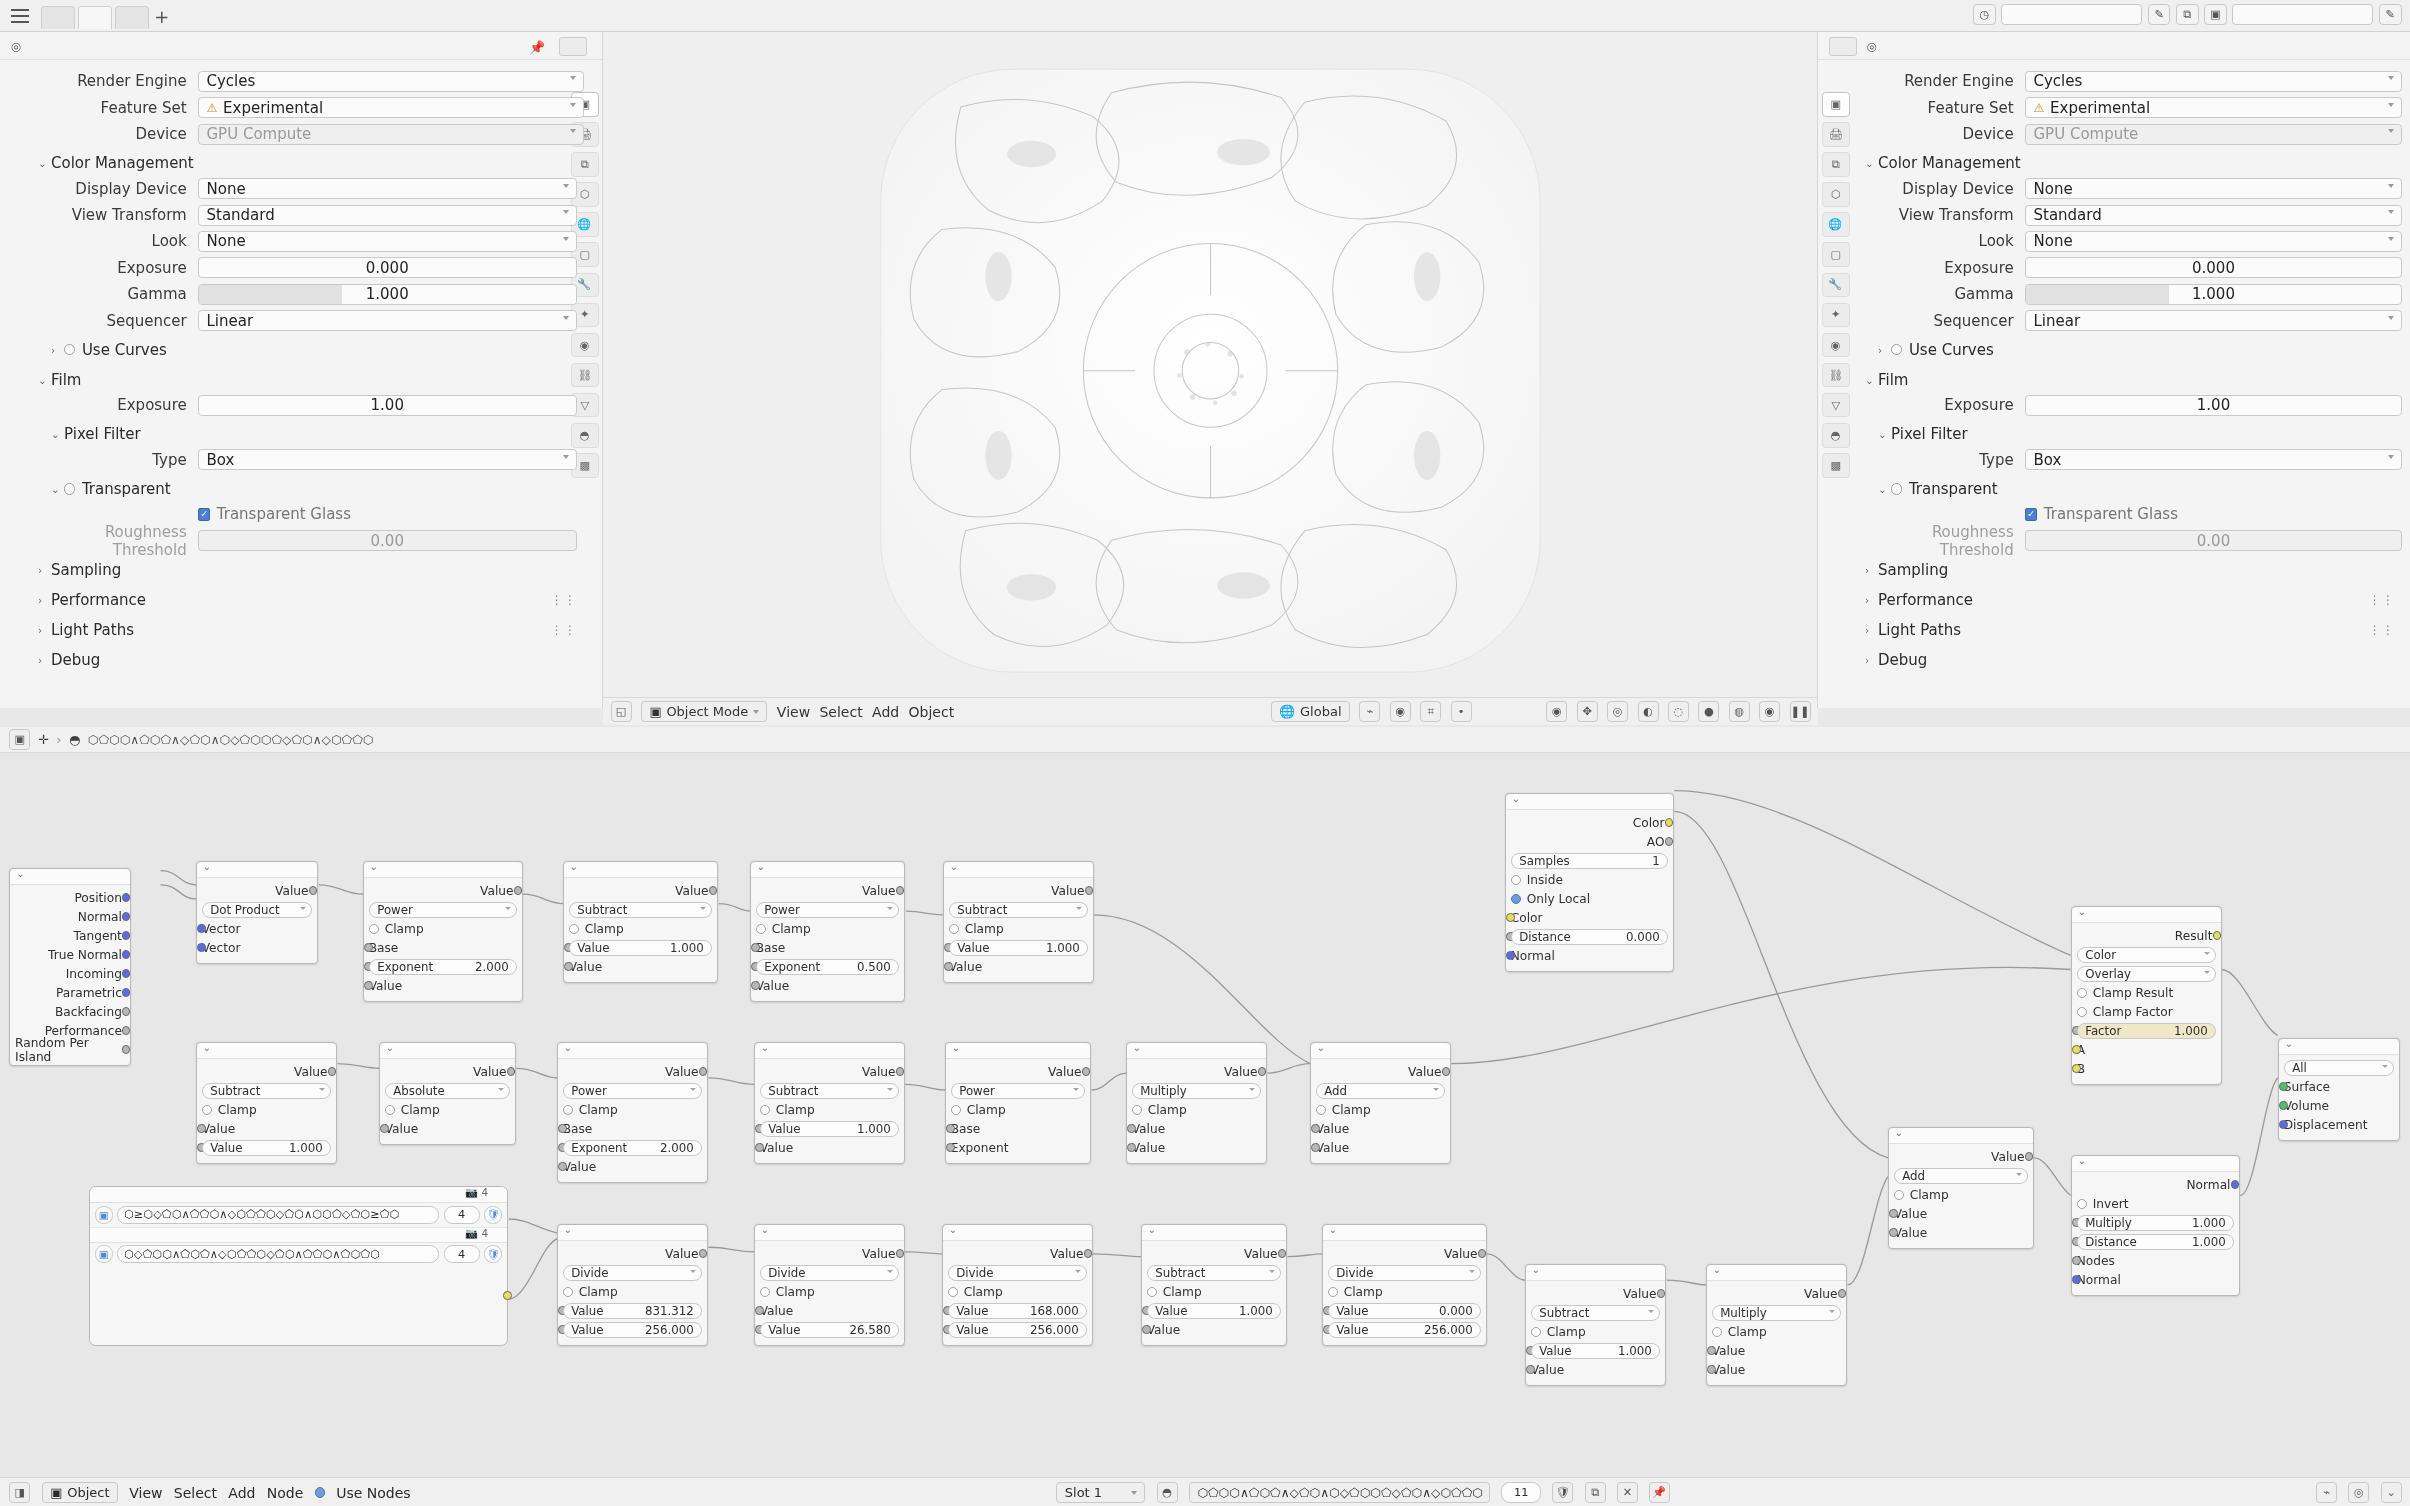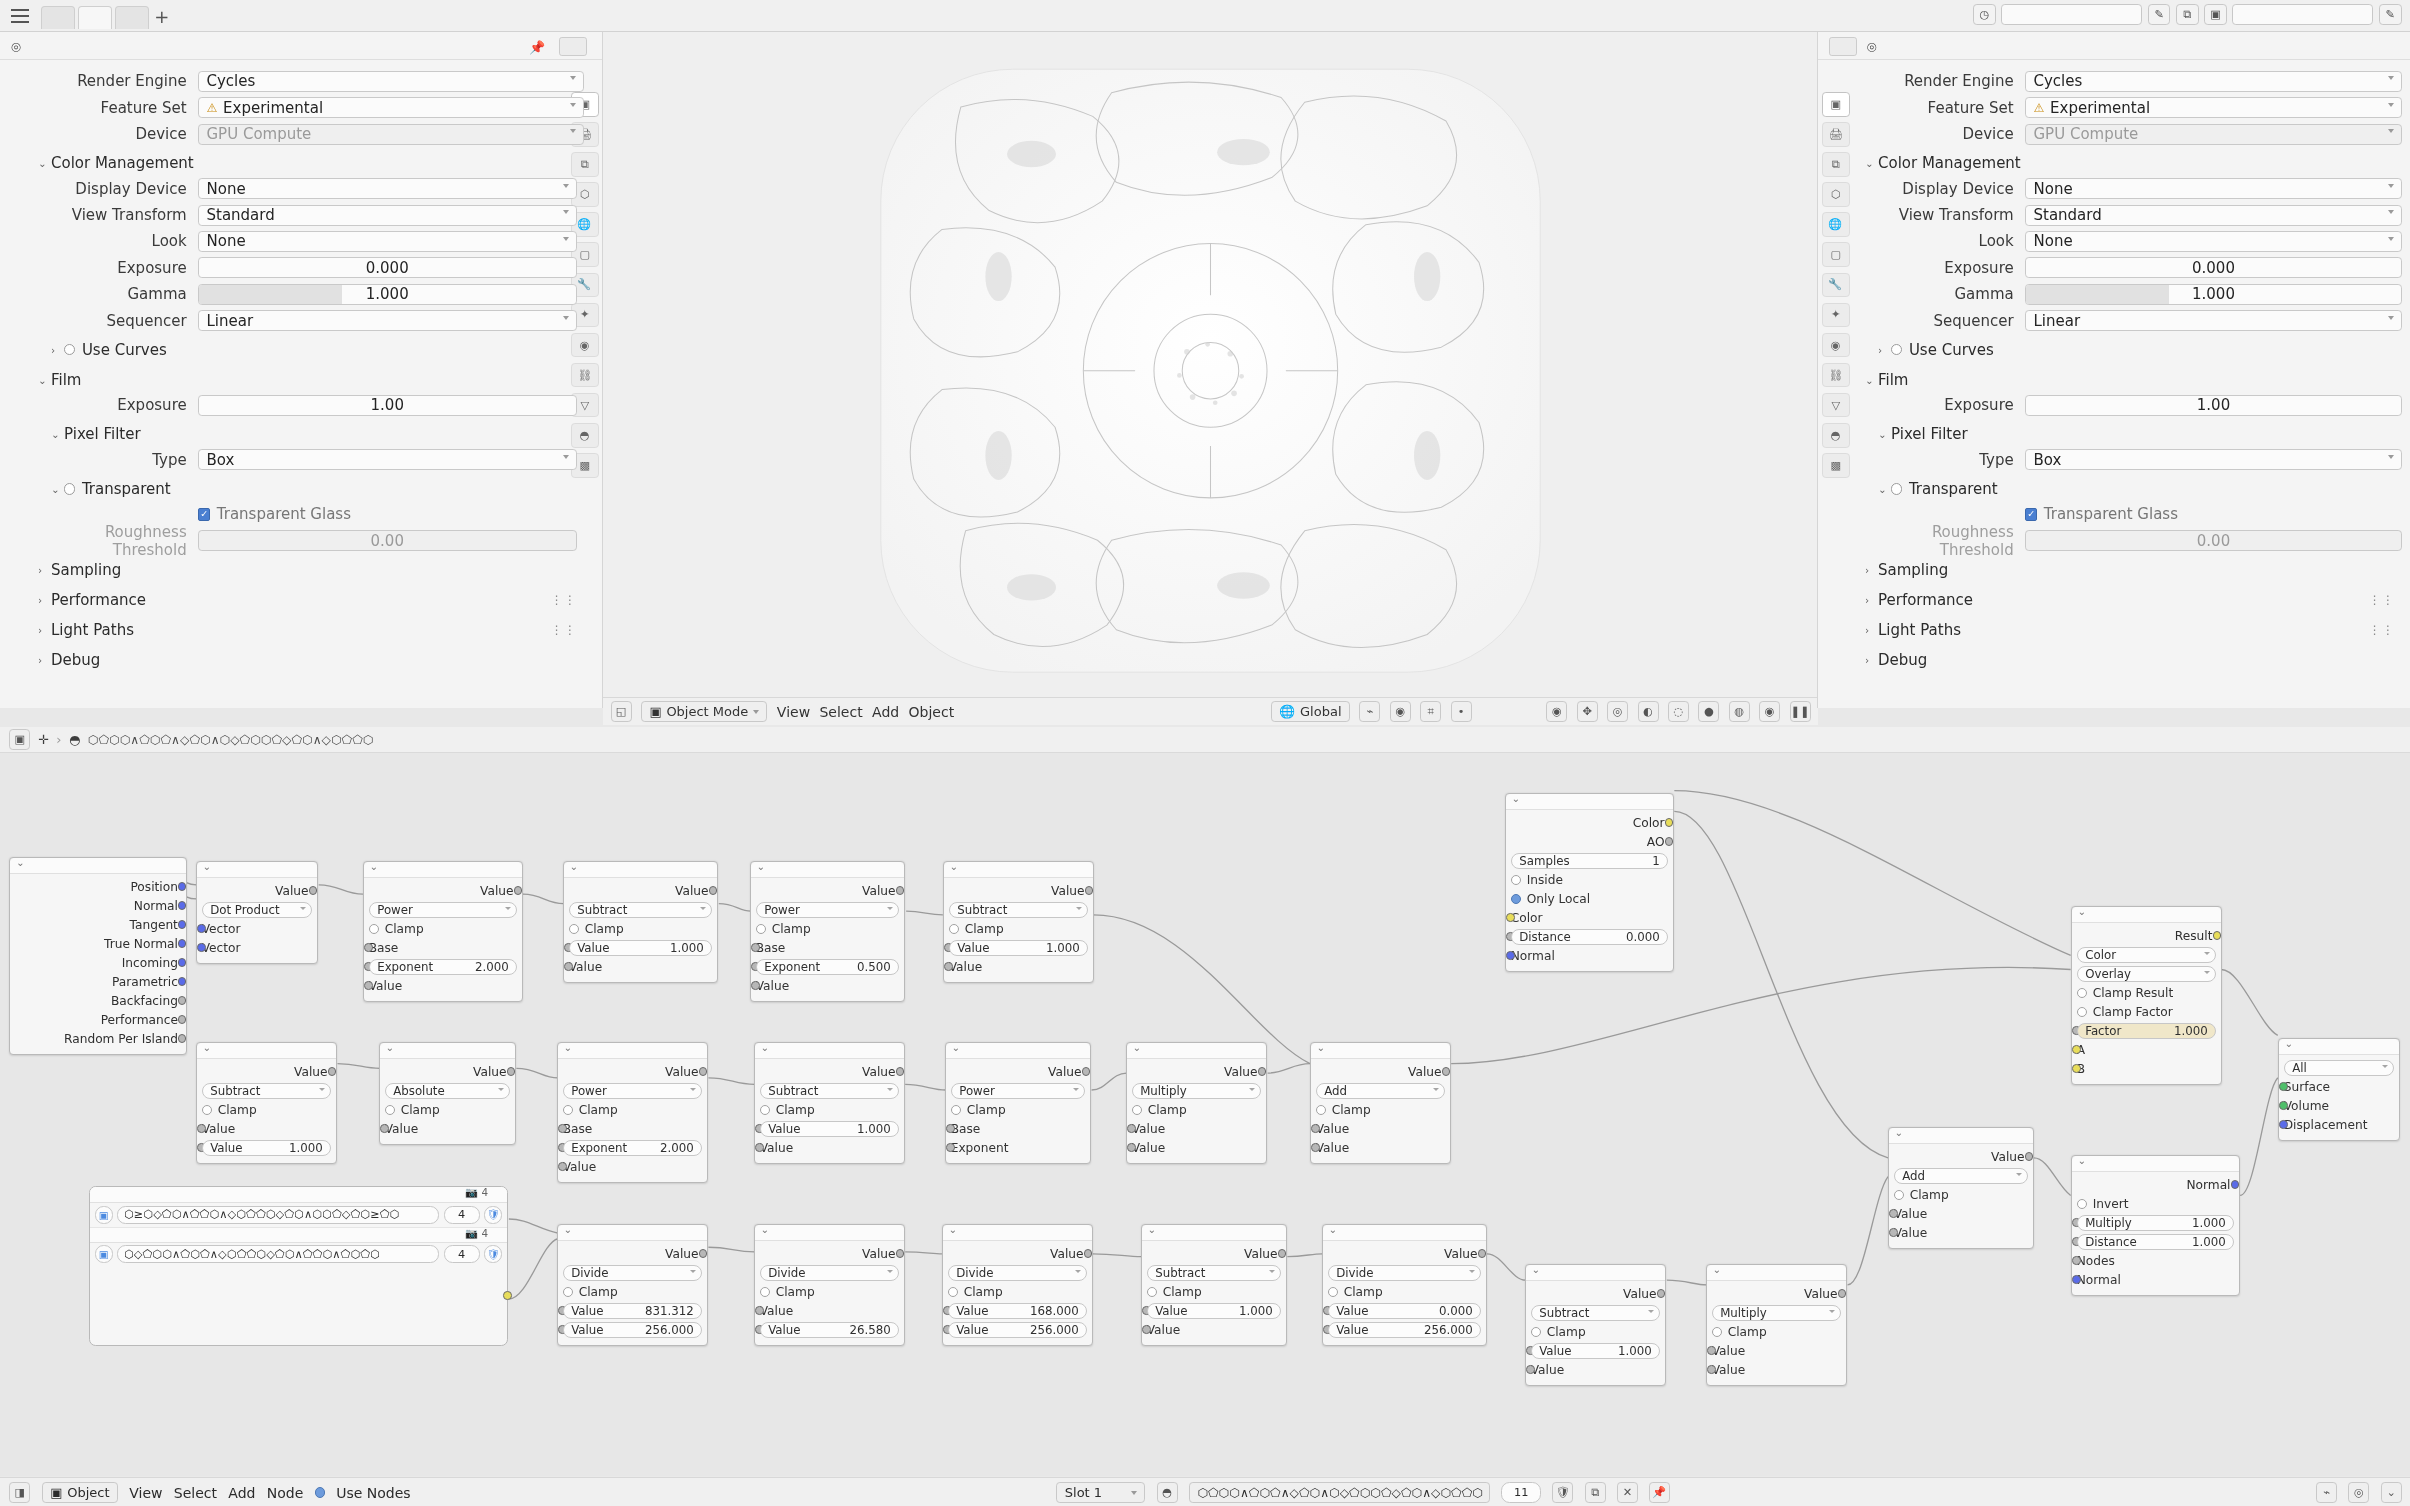--- a/index.html
+++ b/index.html
@@ -582,21 +582,21 @@
         <path d="M1579 532 C 1595 532, 1605 560, 1620 560"></path>
         <path d="M1770 560 C 1790 560, 1800 565, 1812 565"></path>
         <path d="M1962 565 C 1980 565, 1990 470, 2005 450"></path>
         <path d="M2160 430 C 2175 430, 2185 460, 2199 470"></path>
         <path d="M2379 470 C 2395 470, 2405 360, 2419 345"></path>
         <path d="M2359 230 C 2380 230, 2400 290, 2419 300"></path>
         <path d="M540 495 C 560 495, 570 505, 592 510"></path>
         <path d="M540 580 C 560 580, 575 520, 592 516"></path>
       </svg>
 
-      <div class="node" style="left:9.4px; top:83px; width:178px;">
+      <div class="node" style="left:9.4px; top:94px; width:122px;">
         <div class="nhead"></div>
         <div class="nbody">
           <div class="nrow right">
               <span>Position</span>
               <i class="sock r s-blue" style="top:4.7px"></i>
             </div>
           <div class="nrow right">
               <span>Normal</span>
               <i class="sock r s-blue" style="top:4.7px"></i>
             </div>

